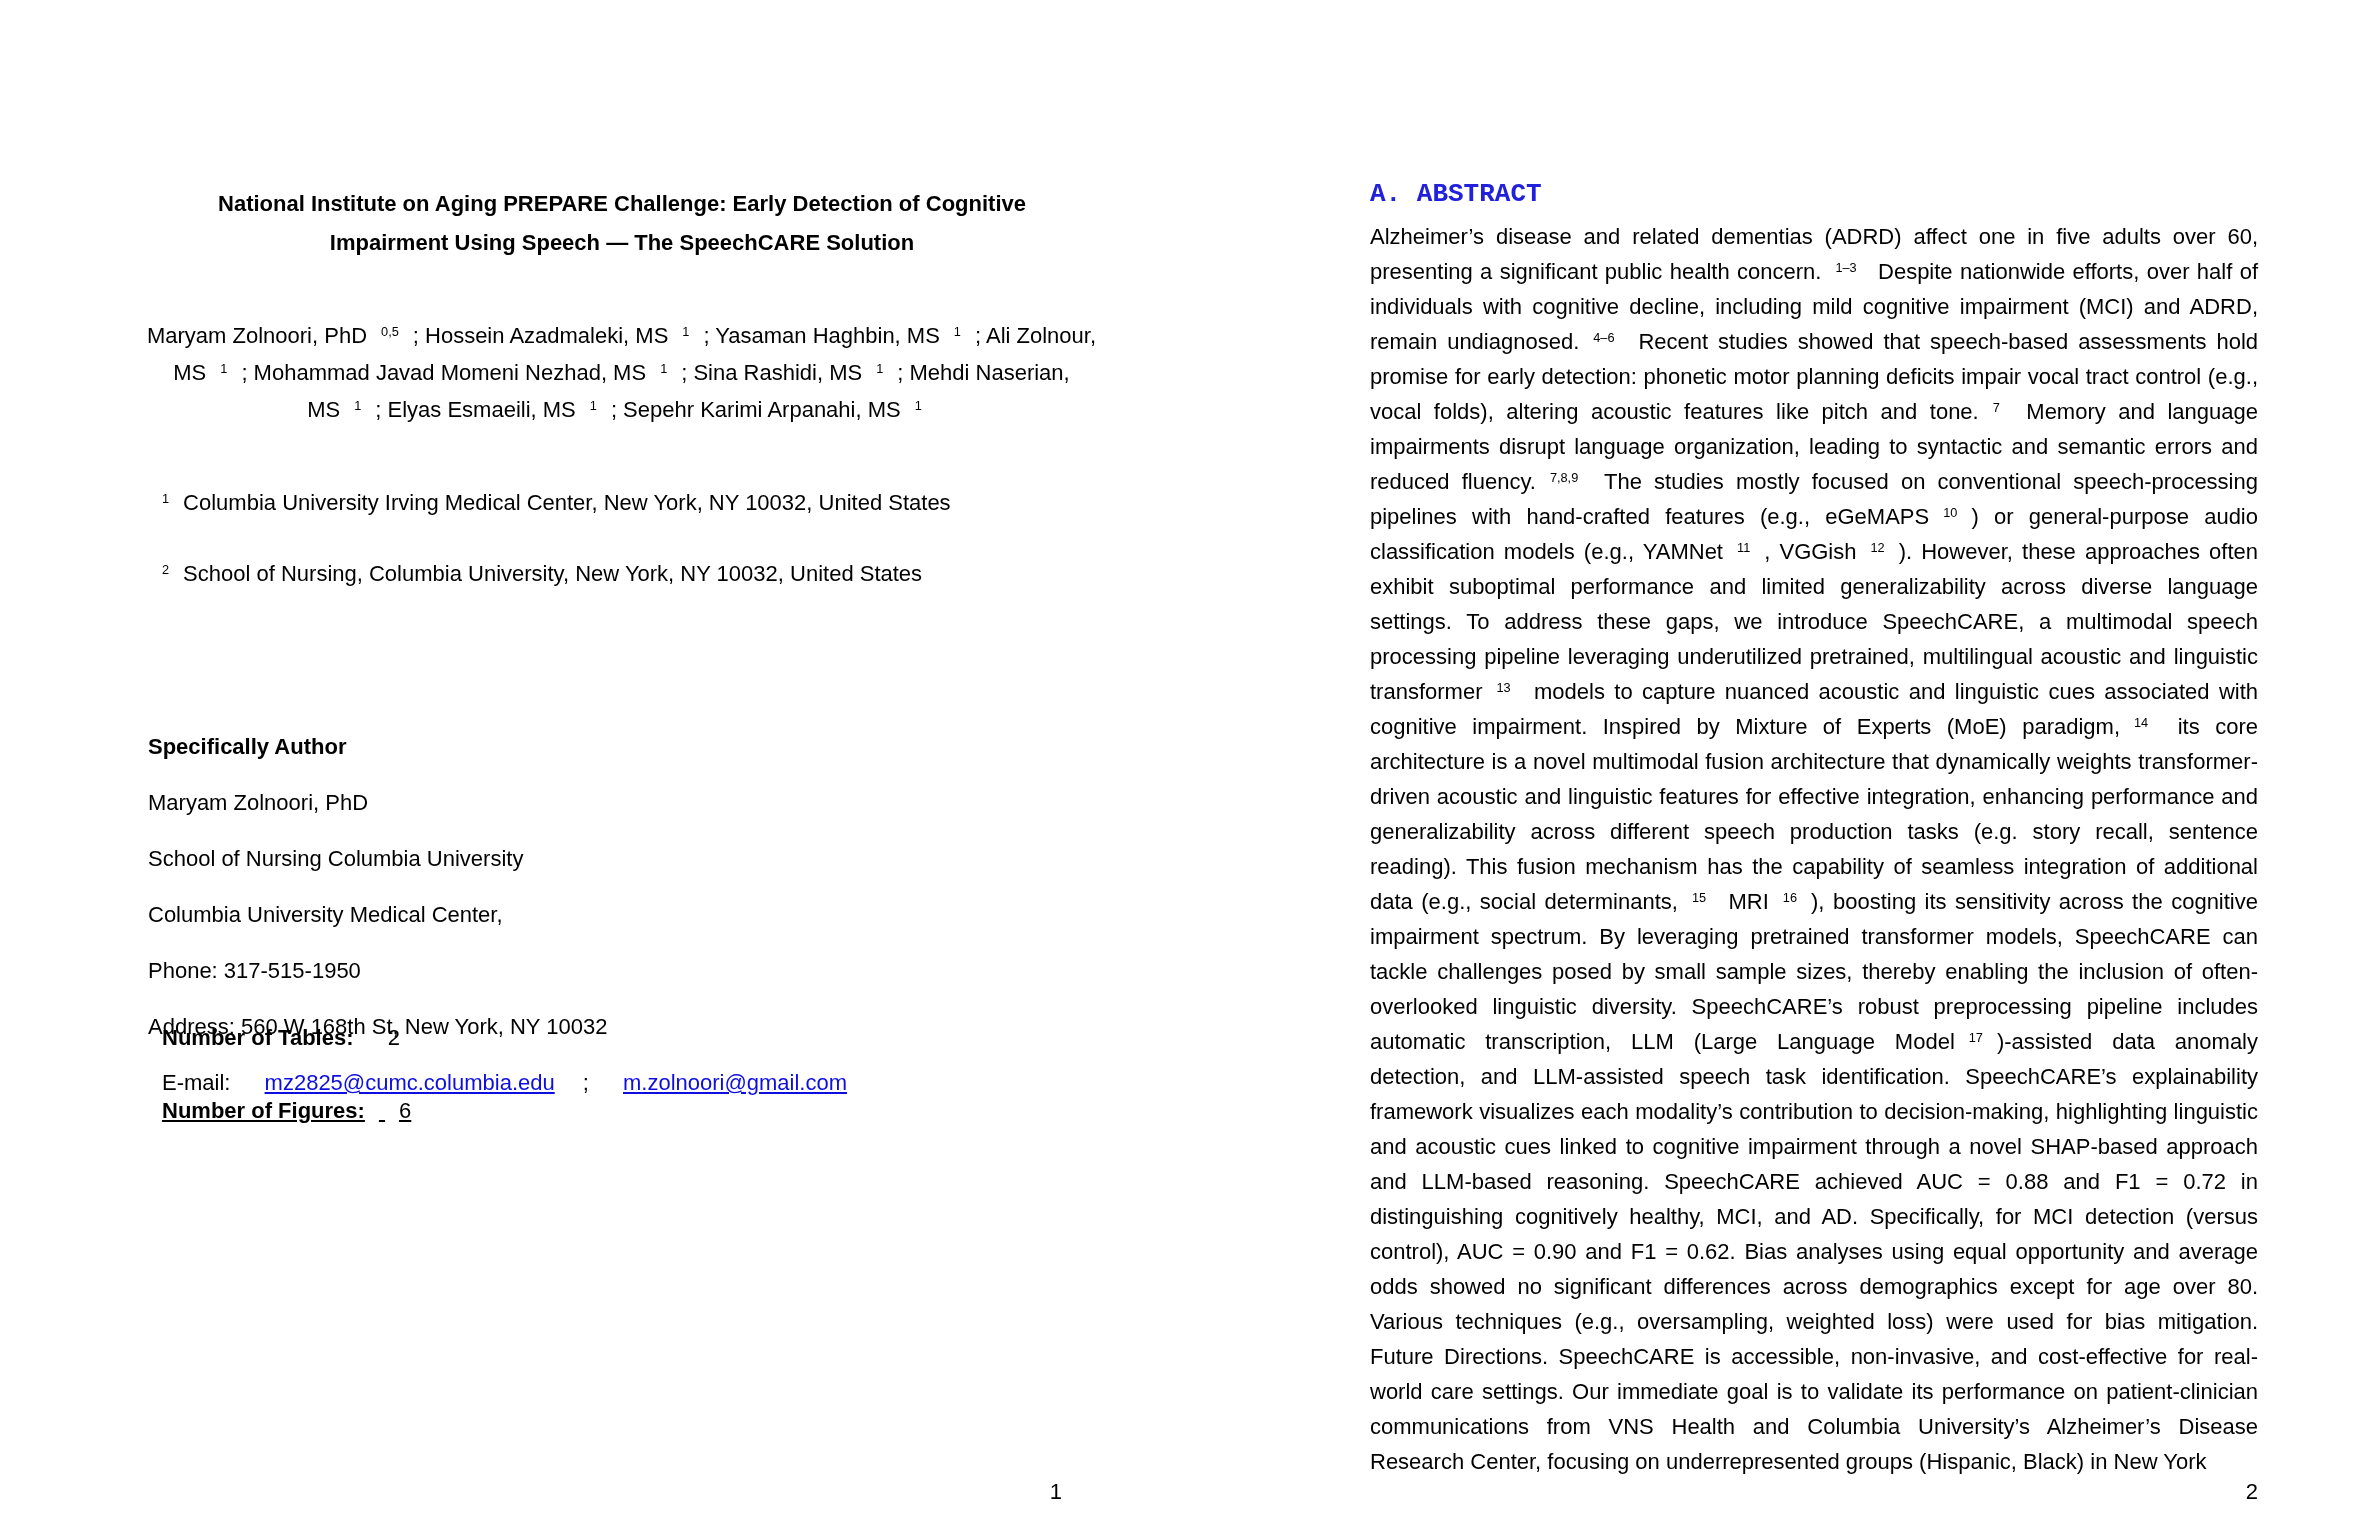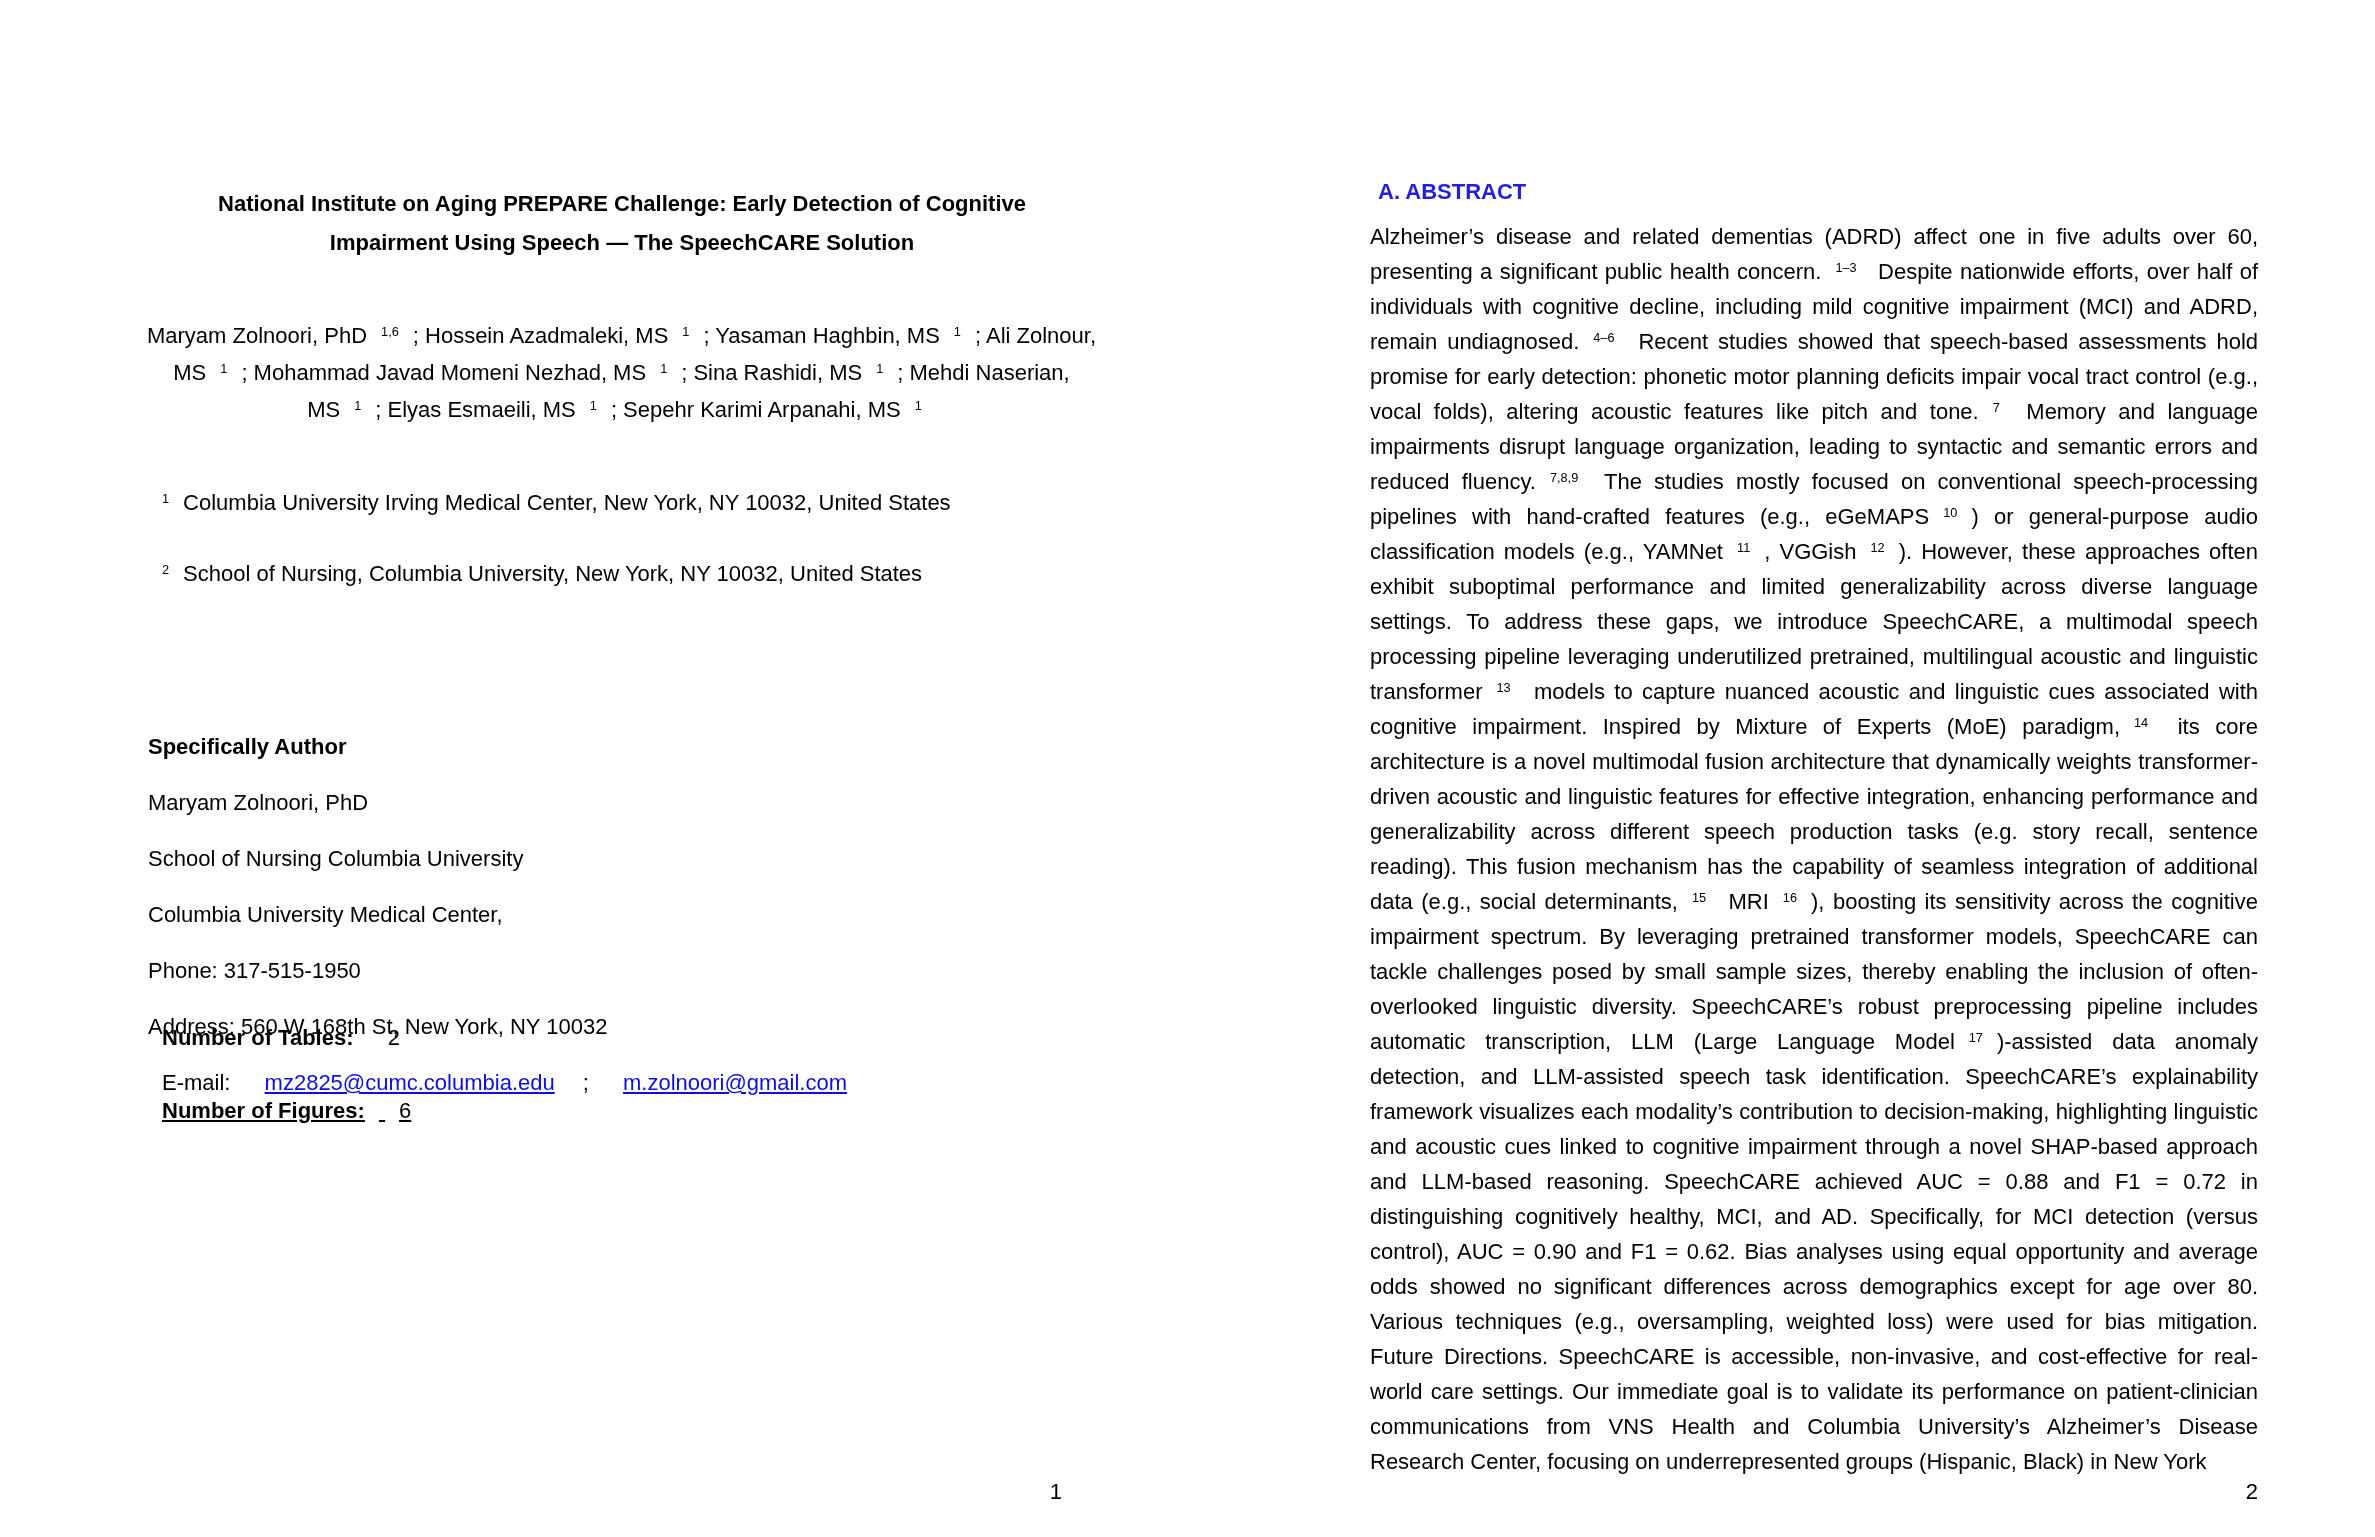--- a/index.html
+++ b/index.html
@@ -44,22 +44,22 @@
     position: absolute; left: 92px; top: 970px; width: 970px; line-height: 23px;
   }
   .counts p + p { margin-top: 22px; text-decoration: underline; }
   .page-number {
     position: absolute; top: 1438px; text-align: right; line-height: 23px;
   }
   .page-1 .page-number { left: 92px; width: 956px; }
   .page-2 .page-number { left: 140px; width: 916px; }
 
   .abstract-heading {
-    position: absolute; left: 148px; top: 137px; width: 916px;
-    font-size: 22px; font-weight: 700; color: var(--heading-blue);
+    position: absolute; left: 140px; top: 137px; width: 916px;
+    font-size: 26px; font-weight: 700; color: var(--heading-blue); font-family: Liberation Mono, monospace;
   }
   .abstract-body {
     position: absolute; left: 140px; top: 177px; width: 916px;
     text-align: justify; line-height: 35px;
   }
   sup {
     font-size: 0.58em;
     line-height: 0;
     position: relative;
     top: -0.52em;
@@ -72,21 +72,21 @@
   }
 </style>
 </head>
 <body>
 
 <div class="canvas">
 
   <section class="page page-1">
     <h1 class="paper-title">National Institute on Aging PREPARE Challenge: Early Detection of Cognitive Impairment Using Speech — The SpeechCARE Solution</h1>
 
-    <p class="authors">Maryam Zolnoori, PhD<sup>1,6</sup>; Hossein Azadmaleki, MS<sup>1</sup>; Yasaman Haghbin, MS<sup>1</sup>; Ali Zolnour, MS<sup>1</sup>; Mohammad Javad Momeni Nezhad, MS<sup>1</sup>; Sina Rashidi, MS<sup>1</sup>; Mehdi Naserian, MS<sup>1</sup>; Elyas Esmaeili, MS<sup>1</sup>; Sepehr Karimi Arpanahi, MS<sup>1</sup></p>
+    <p class="authors">Maryam Zolnoori, PhD<sup>0,5</sup>; Hossein Azadmaleki, MS<sup>1</sup>; Yasaman Haghbin, MS<sup>1</sup>; Ali Zolnour, MS<sup>1</sup>; Mohammad Javad Momeni Nezhad, MS<sup>1</sup>; Sina Rashidi, MS<sup>1</sup>; Mehdi Naserian, MS<sup>1</sup>; Elyas Esmaeili, MS<sup>1</sup>; Sepehr Karimi Arpanahi, MS<sup>1</sup></p>
 
     <div class="affiliations">
       <p><sup>1</sup>Columbia University Irving Medical Center, New York, NY 10032, United States</p>
       <p><sup>2</sup>School of Nursing, Columbia University, New York, NY 10032, United States</p>
     </div>
 
     <div class="corresponding">
       <p class="bold">Specifically Author</p>
       <p>Maryam Zolnoori, PhD</p>
       <p>School of Nursing Columbia University</p>

